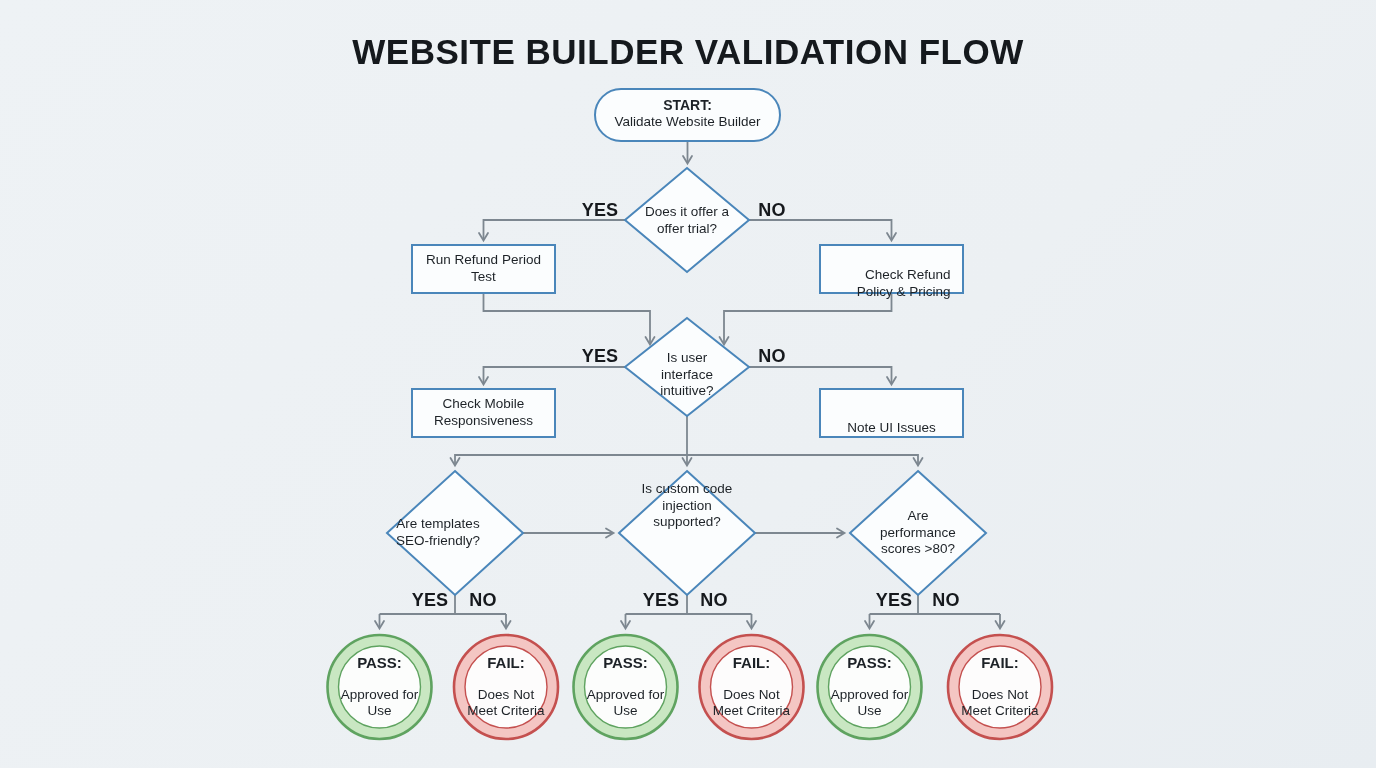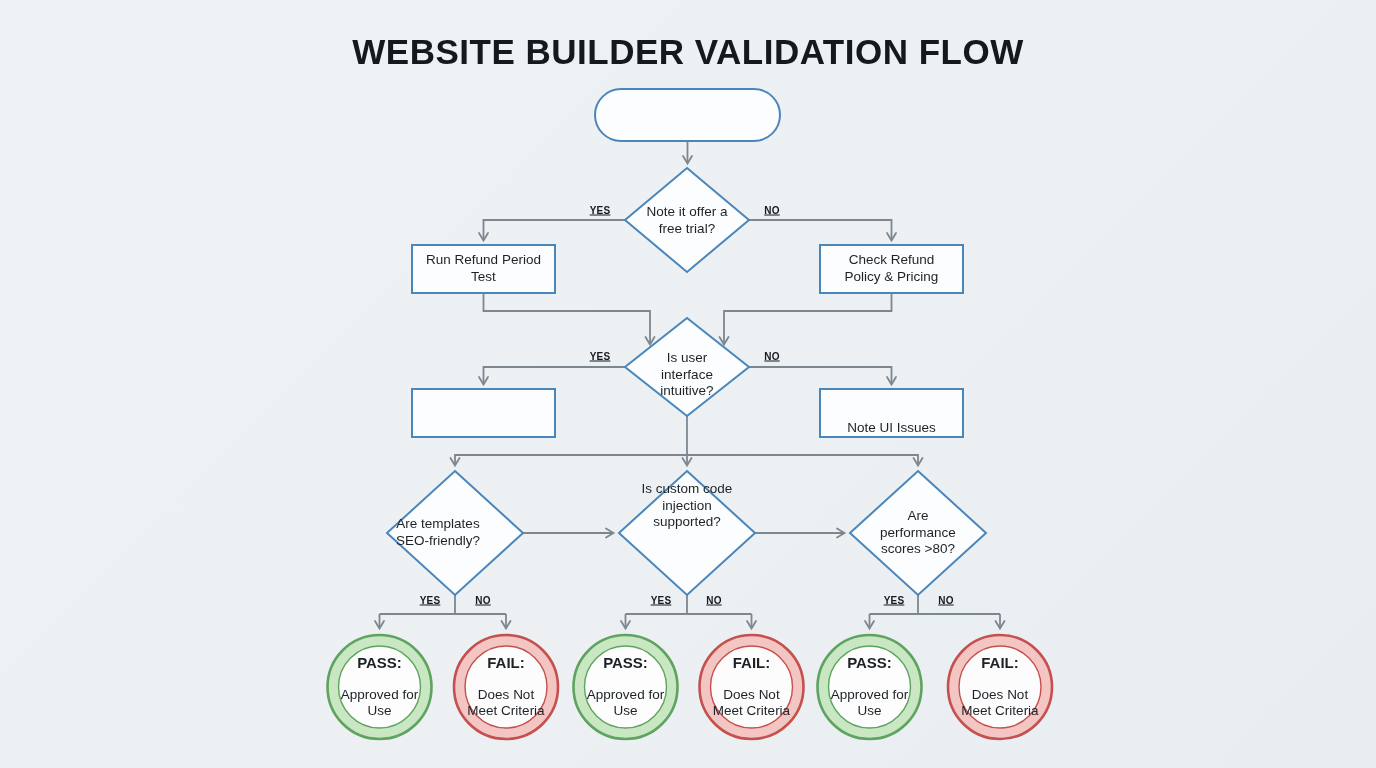--- a/index.html
+++ b/index.html
@@ -15,21 +15,21 @@
   }
   svg.layer{position:absolute;left:0;top:0;width:1376px;height:768px;}
   .lbl{
     position:absolute;transform:translate(-50%,-50%);text-align:center;
     color:#1d2227;font-size:13.5px;line-height:1.24;
   }
   .node-title{display:block;font-weight:700;font-size:14px;}
   .circle-title{display:block;font-weight:700;font-size:15px;margin-bottom:14px;}
   .yn{
     position:absolute;transform:translate(-50%,-50%);
-    font-weight:700;font-size:10px;color:#16191d;letter-spacing:.2px;text-decoration:underline;
+    font-weight:700;font-size:18px;color:#16191d;letter-spacing:.2px;
   }
 </style>
 </head>
 <body>
 
 <div class="stage">
 
   <div class="page-title">WEBSITE BUILDER VALIDATION FLOW</div>
 
   <svg class="layer" viewBox="0 0 1376 768">
@@ -90,25 +90,30 @@
       <circle cx="751.5" cy="687" r="52" fill="#f4c6c3" stroke="#c4504f" stroke-width="2.6"></circle>
       <circle cx="751.5" cy="687" r="41" fill="#fdfcfc" stroke="#c4504f" stroke-width="1.4"></circle>
 
       <circle cx="869.5" cy="687" r="52" fill="#c9e7c2" stroke="#5fa360" stroke-width="2.6"></circle>
       <circle cx="869.5" cy="687" r="41" fill="#fcfdfc" stroke="#5fa360" stroke-width="1.4"></circle>
       <circle cx="1000" cy="687" r="52" fill="#f4c6c3" stroke="#c4504f" stroke-width="2.6"></circle>
       <circle cx="1000" cy="687" r="41" fill="#fdfcfc" stroke="#c4504f" stroke-width="1.4"></circle>
     </g>
   </svg>
 
+  <div class="lbl" style="left:687.5px;top:114px;width:185px;">
+    <span class="node-title">START:</span>
+    <span>Validate Website Builder</span>
+  </div>
 
-  <div class="lbl" style="left:687px;top:221px;width:104px;">Note it offer a free trial?</div>
+  <div class="lbl" style="left:687px;top:221px;width:104px;">Does it offer a offer trial?</div>
   <div class="lbl" style="left:483.5px;top:269px;width:140px;">Run Refund Period Test</div>
-  <div class="lbl" style="left:891.5px;top:269px;width:118px;">Check Refund Policy &amp; Pricing</div>
+  <div class="lbl" style="left:891.5px;top:284px;width:118px;text-align:right;">Check Refund Policy &amp; Pricing</div>
   <div class="lbl" style="left:687px;top:367px;width:78px;margin-top:8px;">Is user interface intuitive?</div>
+  <div class="lbl" style="left:483.5px;top:413px;width:128px;">Check Mobile Responsiveness</div>
   <div class="lbl" style="left:891.5px;top:428px;width:128px;">Note UI Issues</div>
   <div class="lbl" style="left:438px;top:533px;width:108px;">Are templates SEO-friendly?</div>
   <div class="lbl" style="left:687px;top:506px;width:100px;">Is custom code injection supported?</div>
   <div class="lbl" style="left:918px;top:533px;width:90px;">Are performance scores &gt;80?</div>
 
   <div class="yn" style="left:600px;top:210px;">YES</div>
   <div class="yn" style="left:772px;top:210px;">NO</div>
   <div class="yn" style="left:600px;top:356px;">YES</div>
   <div class="yn" style="left:772px;top:356px;">NO</div>
   <div class="yn" style="left:430px;top:600px;">YES</div>

